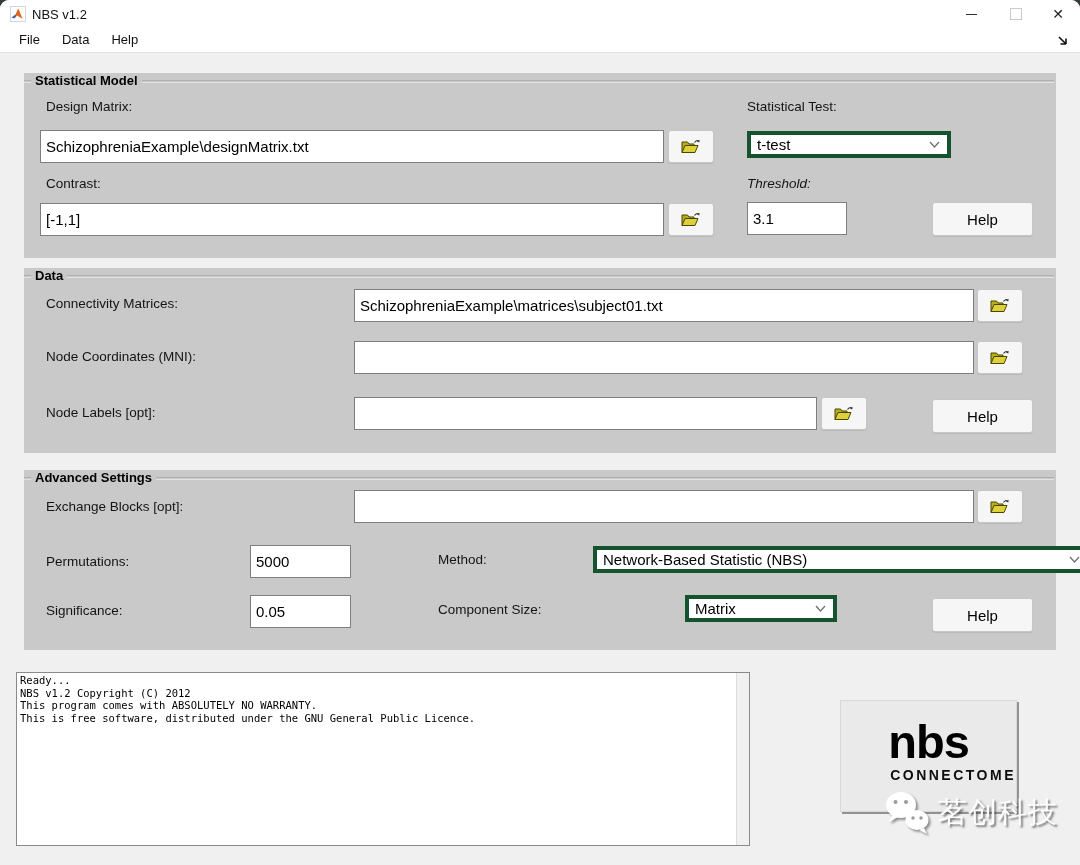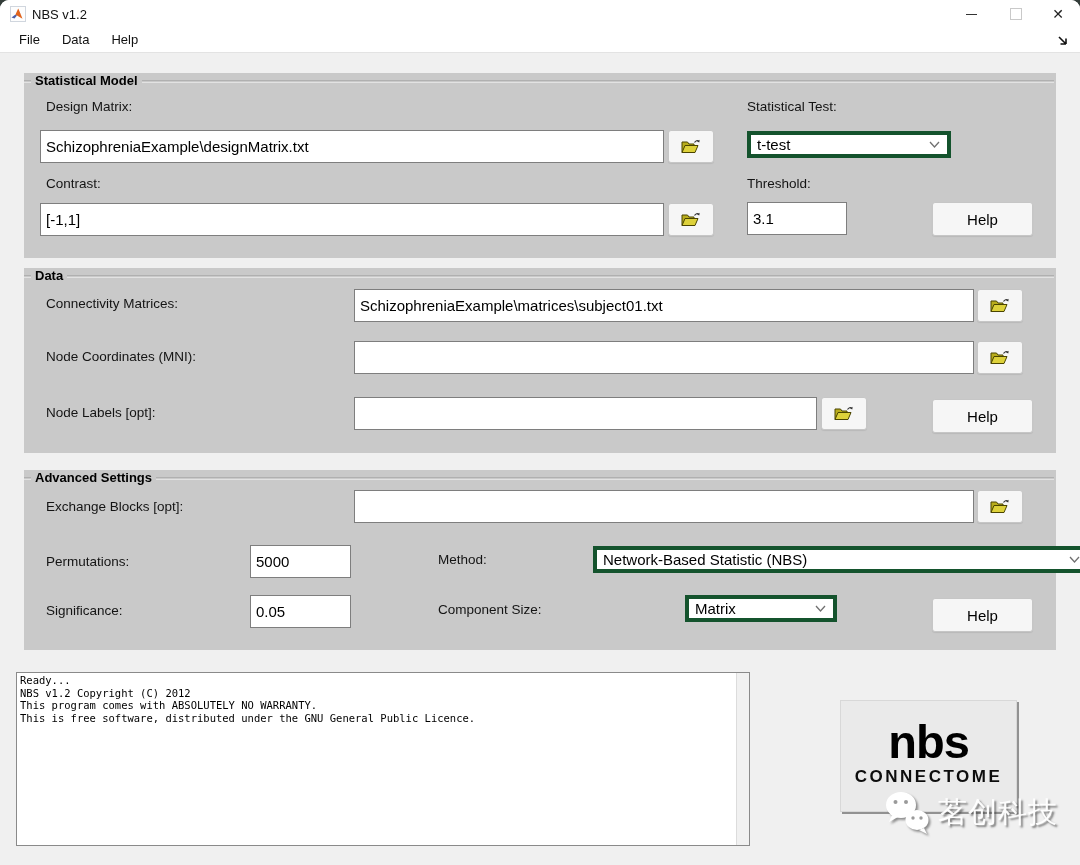--- a/index.html
+++ b/index.html
@@ -37,21 +37,21 @@
   .btn{position:absolute;background:#f6f6f6;border:1px solid #c6c6c6;border-radius:3px;font-size:15px;color:#000;display:flex;align-items:center;justify-content:center;box-sizing:border-box;cursor:pointer;box-shadow:0 1px 1px rgba(0,0,0,0.08);}
   .browse{width:46px;height:33px;}
   .helpbtn{width:101px;height:34px;}
   
   #console{position:absolute;left:16px;top:672px;width:734px;height:174px;background:#ffffff;border:1px solid #8a8a8a;box-sizing:border-box;}
   #console .text{position:absolute;left:3px;top:1px;right:14px;font-family:"DejaVu Sans Mono",monospace;font-size:10.5px;line-height:12.5px;color:#000;white-space:pre;}
   #console .scroll{position:absolute;right:0;top:0;bottom:0;width:12px;background:#f1f1f1;border-left:1px solid #dcdcdc;}
   
   #logo-panel{position:absolute;left:840px;top:700px;width:177px;height:112px;background:#eaeaea;border:1px solid #d8d8d8;box-shadow:2px 2px 0 rgba(70,70,70,0.55);box-sizing:border-box;text-align:center;}
   #logo-panel .nbs{font-weight:bold;font-size:47px;line-height:1;letter-spacing:-1px;color:#000000;margin-top:17px;}
-  #logo-panel .connectome{font-weight:bold;font-size:17px;letter-spacing:2.5px;color:#0d0d0d;margin-top:2px;}
+  #logo-panel .connectome{font-weight:bold;font-size:14px;letter-spacing:2.5px;color:#0d0d0d;margin-top:2px;text-align:right;}
   
   #watermark{position:absolute;left:882px;top:789px;display:flex;align-items:center;}
   #watermark .wm-text{font-size:29px;color:rgba(255,255,255,0.96);text-shadow:2px 2px 2px rgba(60,60,60,0.65);margin-left:6px;letter-spacing:1px;}
 </style>
 </head>
 <body>
 
 <div id="window">
 
   <div id="titlebar">
@@ -105,21 +105,21 @@
     <span class="lbl" style="left:22px;top:103px;">Contrast:</span>
     <input class="tfield" style="left: 16px; top: 130px; width: 624px; height: 33px;" value="[-1,1]">
     <div class="btn browse" style="left:644px;top:130px;">
       <svg width="21" height="17" viewBox="0 0 21 17">
         <path d="M1 14.5 L1 4 L6.5 4 L8 6 L13 6 L13 8" fill="#b9ad1c" stroke="#4a4400" stroke-width="1"></path>
         <path d="M1 14.5 L4 7.5 L17 7.5 L14 14.5 Z" fill="#ddd13a" stroke="#4a4400" stroke-width="1"></path>
         <path d="M13.5 4.5 Q15.5 1.5 18 3.5" fill="none" stroke="#333" stroke-width="1.2"></path>
         <path d="M18.6 1.8 L18.3 4.6 L16.2 3.4 Z" fill="#333"></path>
       </svg>
     </div>
-    <span class="lbl" style="left:723px;top:103px;">Threshold:</span>
+    <span class="lbl" style="left:723px;top:103px;font-style:italic;">Threshold:</span>
     <input class="tfield" style="left: 723px; top: 129px; width: 100px; height: 33px;" value="3.1">
     <div class="btn helpbtn" style="left:908px;top:129px;">Help</div>
   </div>
 
   <div class="panel" style="top:268px;height:185px;">
     <div class="panel-line"></div>
     <span class="panel-title">Data</span>
 
     <span class="lbl" style="left:22px;top:28px;">Connectivity Matrices:</span>
     <input class="tfield" style="left: 330px; top: 21px; width: 620px; height: 33px;" value="SchizophreniaExample\matrices\subject01.txt">

